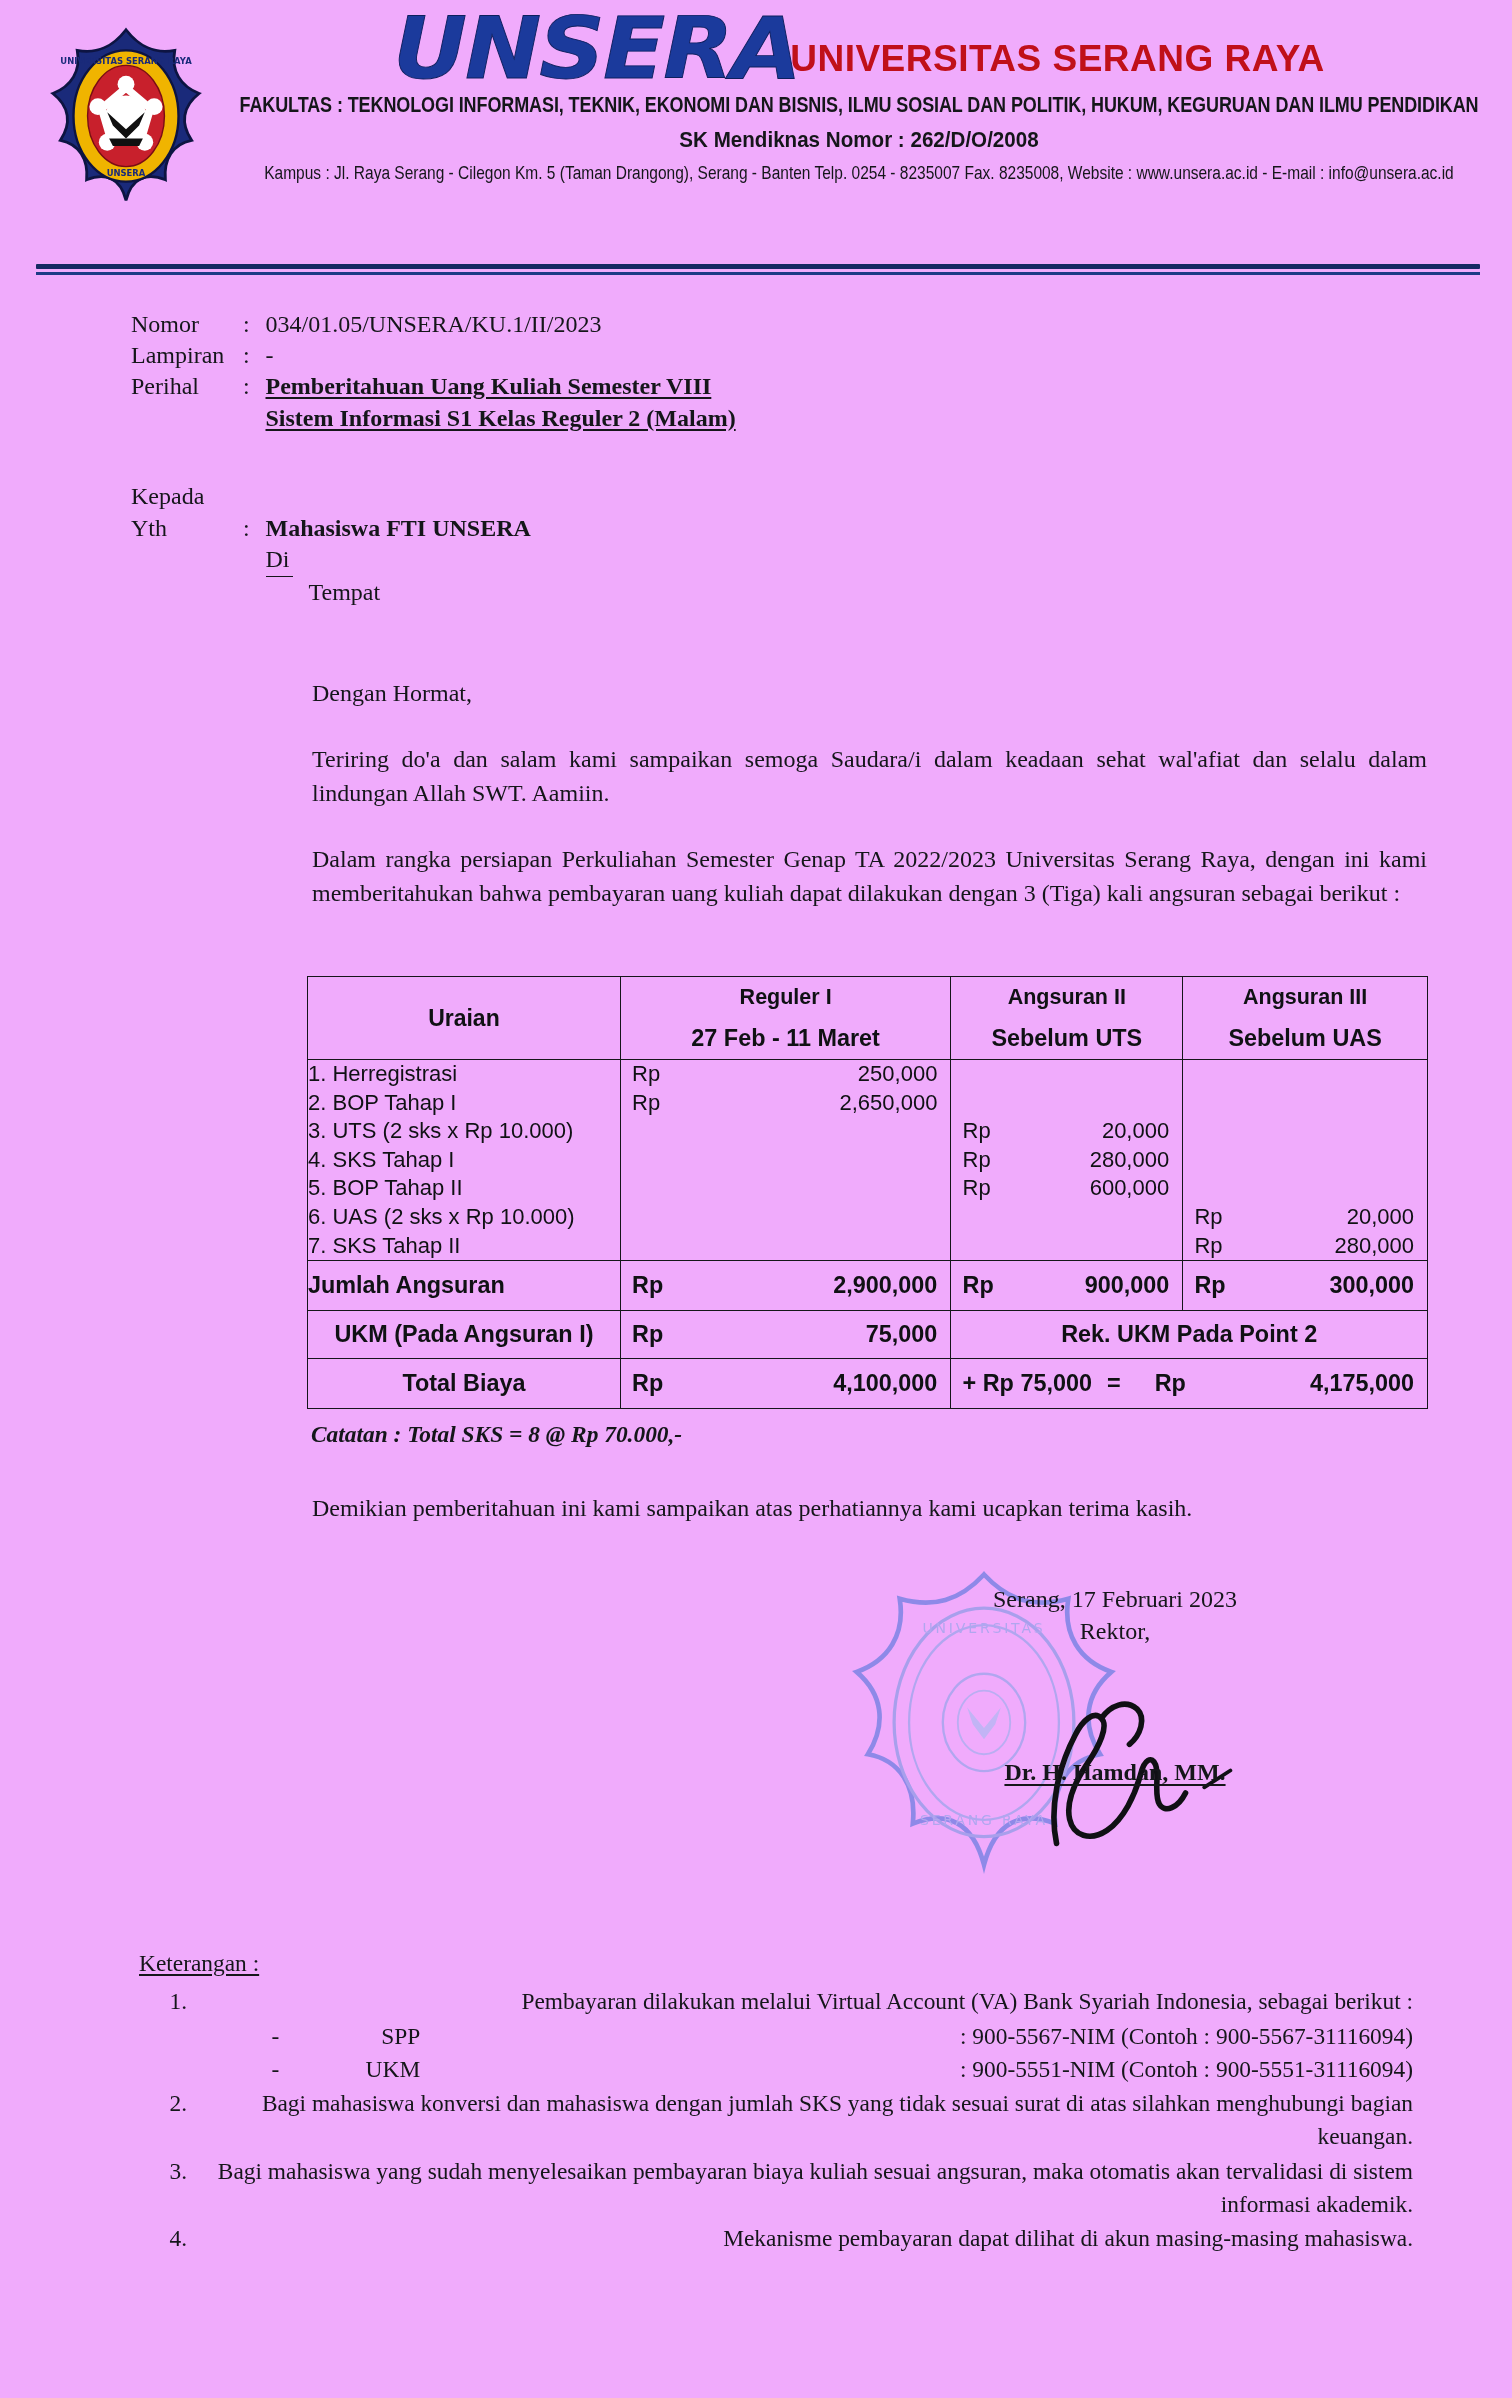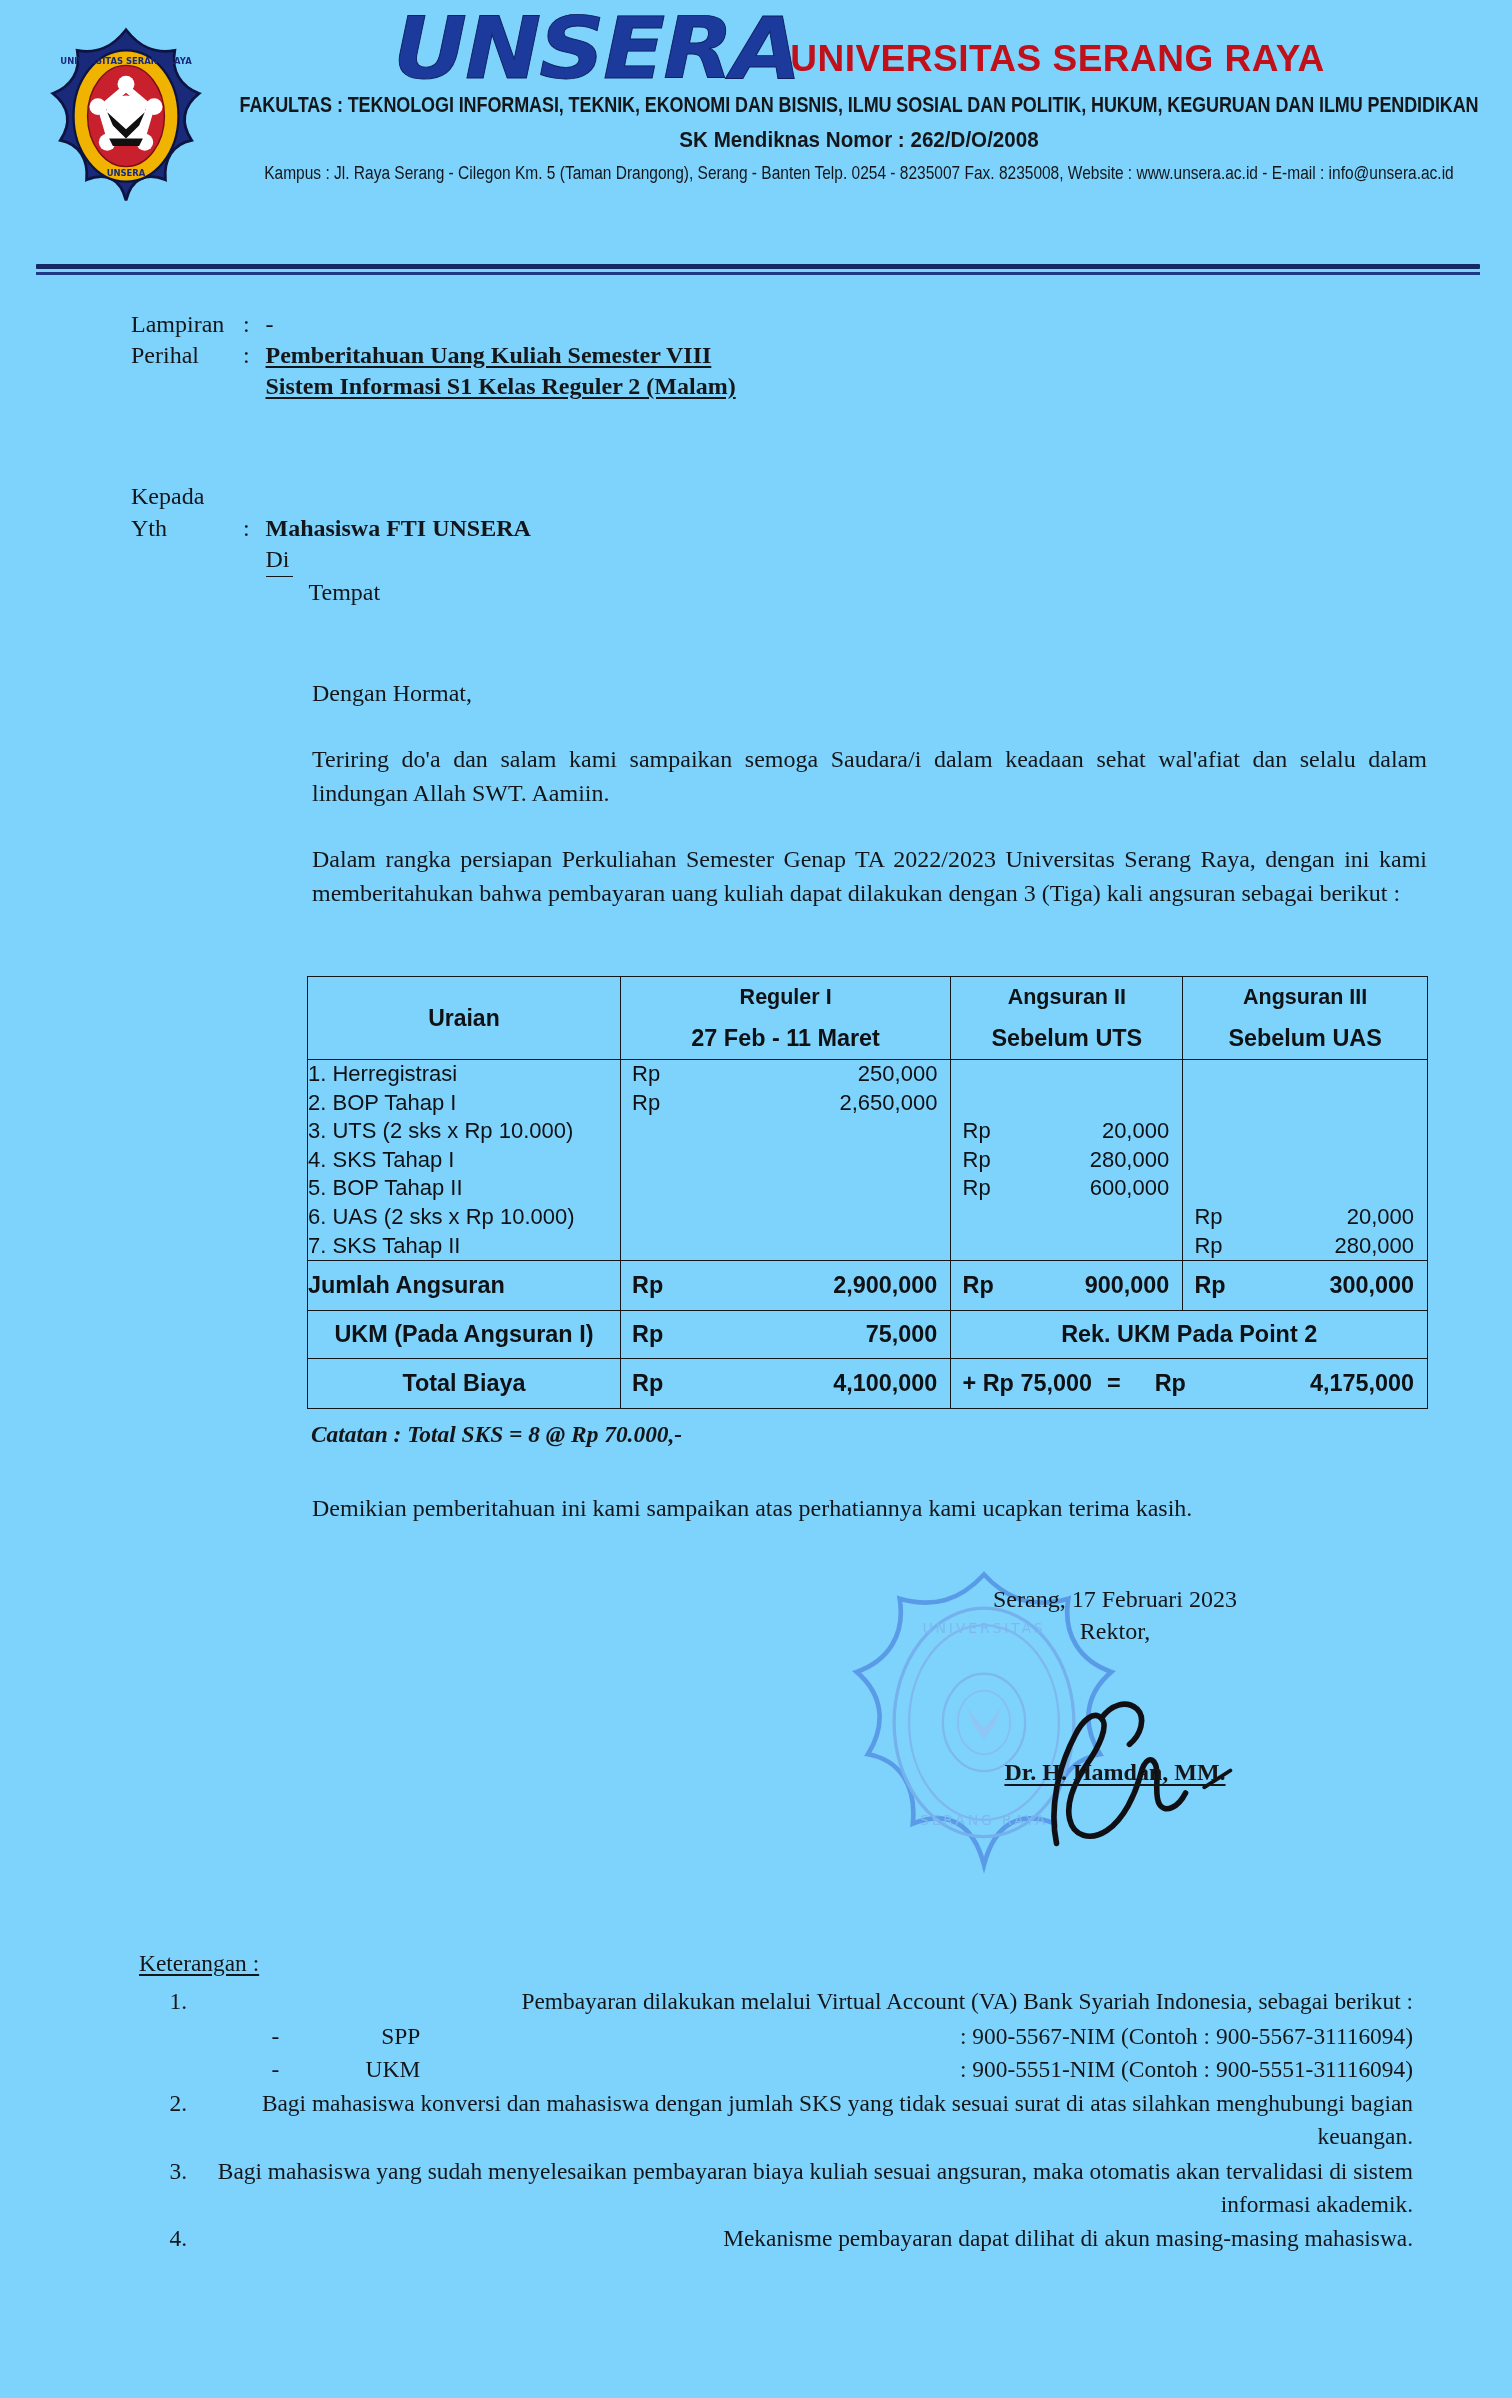--- a/index.html
+++ b/index.html
@@ -3,21 +3,21 @@
 <meta charset="utf-8">
 <style>
   html,body{margin:0;padding:0;background:#ffffff;}
   body{
     width:1512px;height:2399px;
     font-family:"Liberation Serif", serif;
     color:#15161a;
     position:relative;
     overflow:hidden;
   }
-  .page{position:relative;width:1512px;height:2399px;background:#7dd3fc;}
+  .page{position:relative;width:1512px;height:2399px;background:#f0abfc;}
 
   
   .letterhead{position:relative;height:281px;}
   .logo{
     position:absolute;left:34px;top:26px;width:184px;height:180px;
   }
   .logo svg{display:block;}
   .lh-text{position:absolute;left:234px;top:9.4px;right:28px;text-align:center;}
   .brandrow{display:flex;align-items:flex-end;justify-content:center;gap:13px;}
   .unsera{
@@ -188,20 +188,25 @@
 
     <div class="rule-wrap">
       <div class="rule-a"></div>
       <div class="rule-b"></div>
     </div>
   </div>
 
   <div class="meta">
     <table>
       <tbody>
+          <tr>
+        <td class="lbl">Nomor</td>
+        <td class="col">:</td>
+        <td>034/01.05/UNSERA/KU.1/II/2023</td>
+      </tr>
       <tr>
         <td class="lbl">Lampiran</td>
         <td class="col">:</td>
         <td>-</td>
       </tr>
       <tr>
         <td class="lbl">Perihal</td>
         <td class="col">:</td>
         <td>
           <div class="u-bold">Pemberitahuan  Uang Kuliah Semester  VIII</div>

